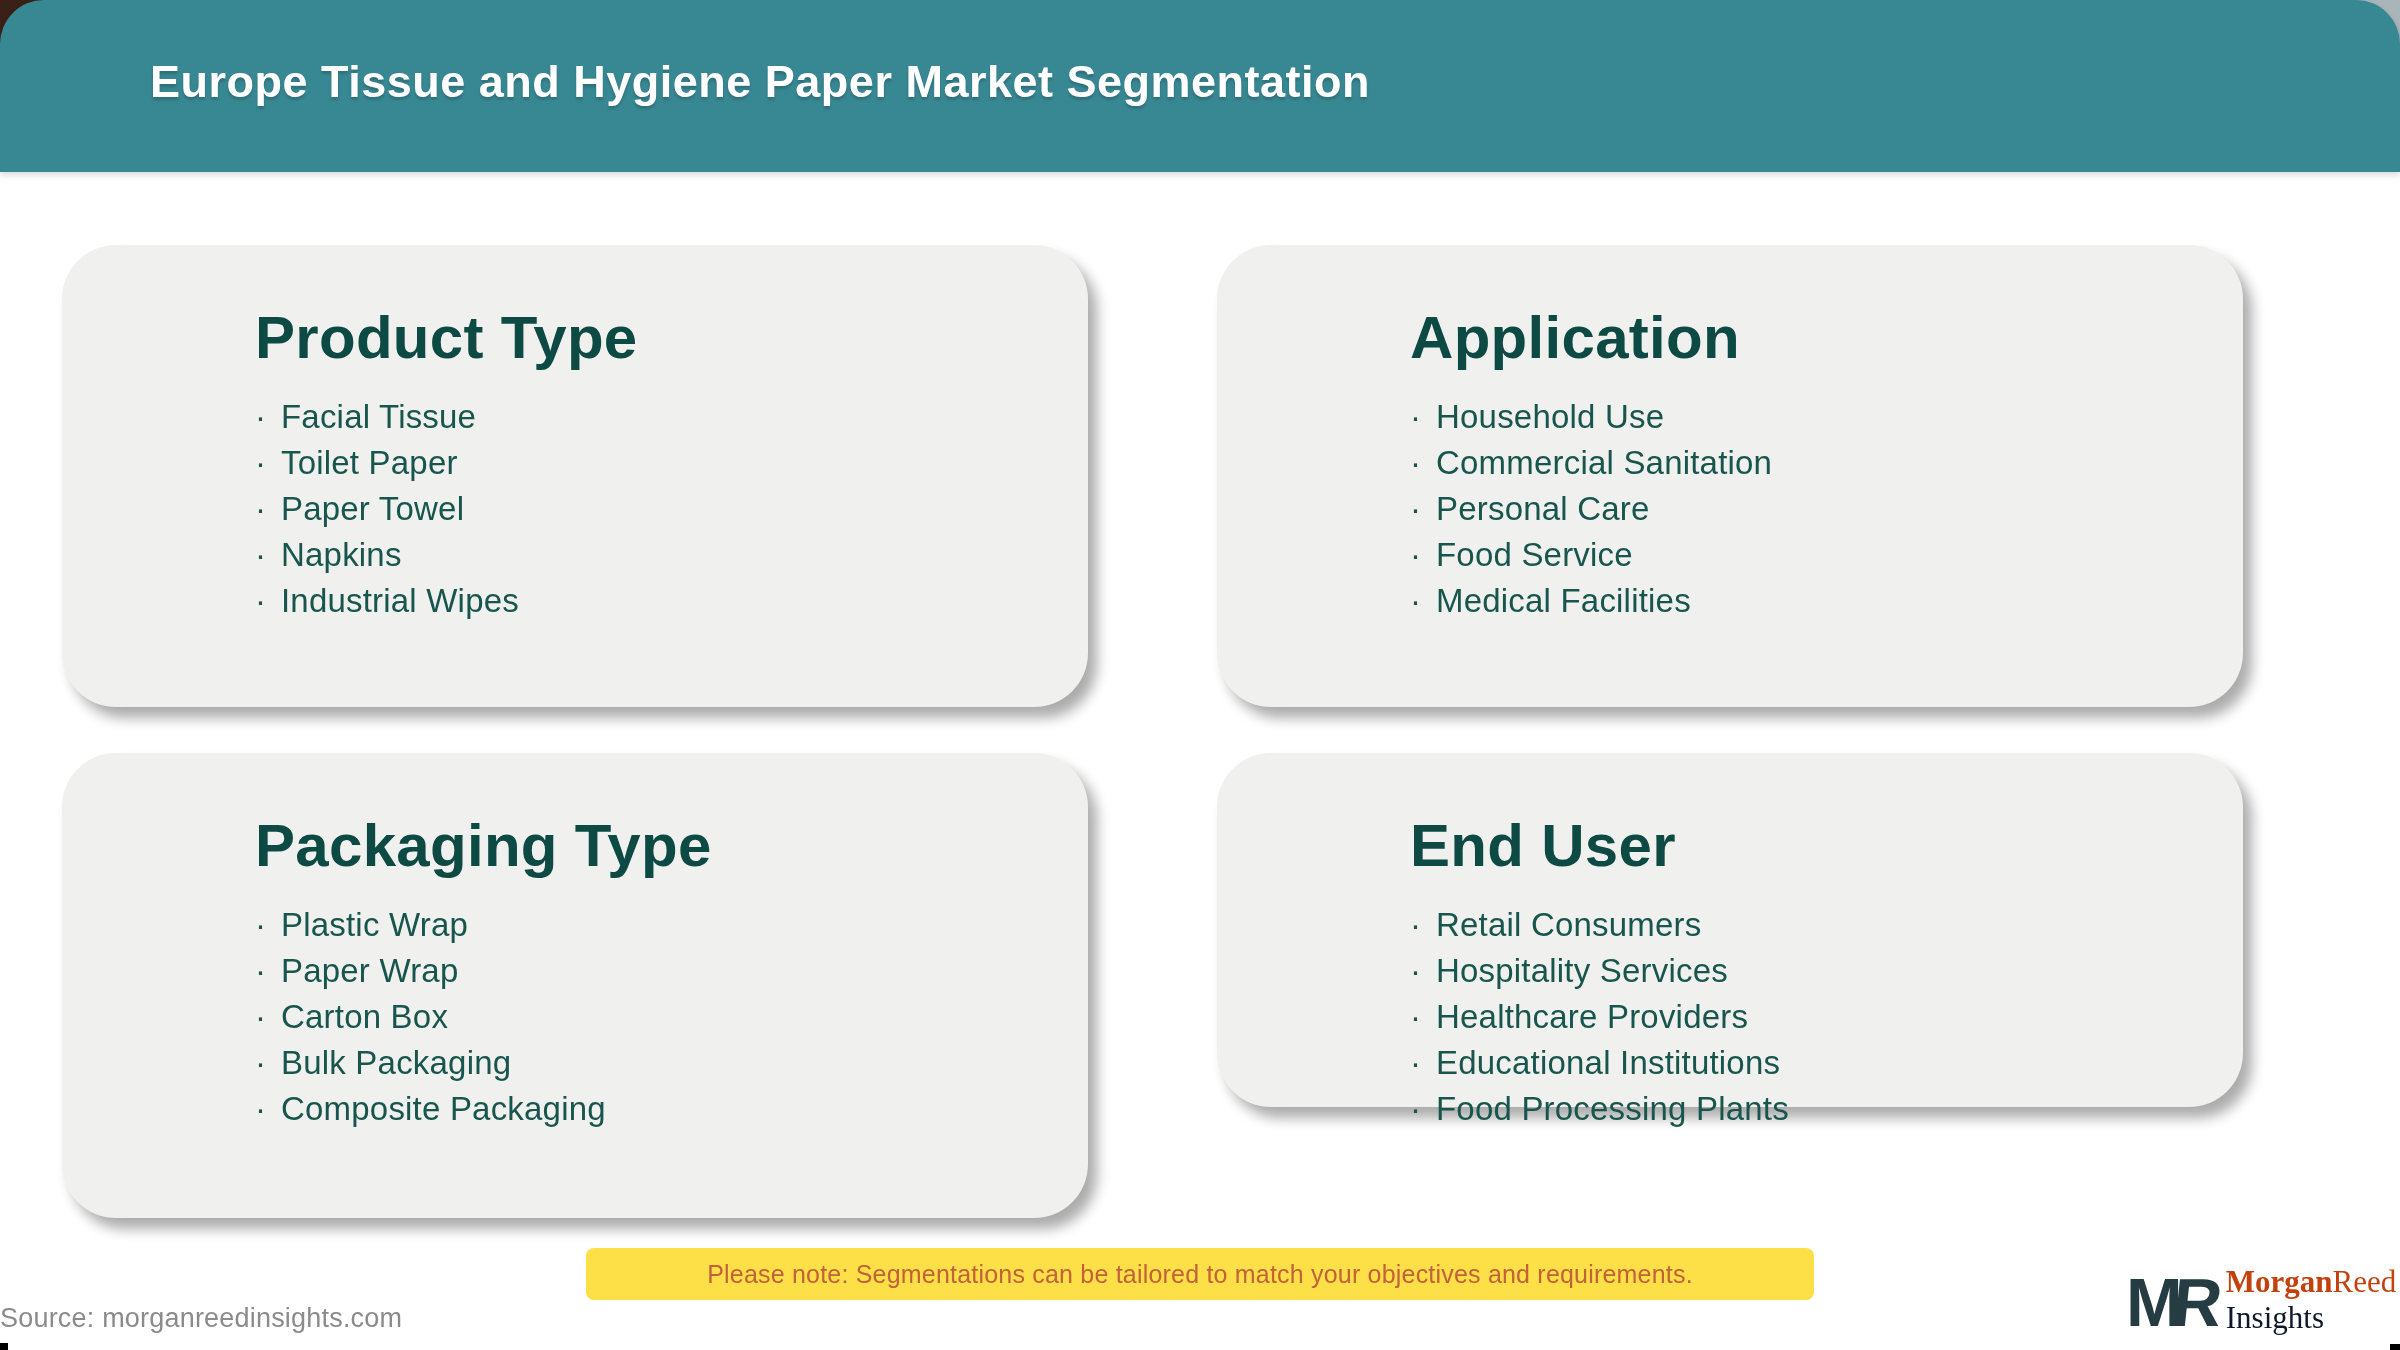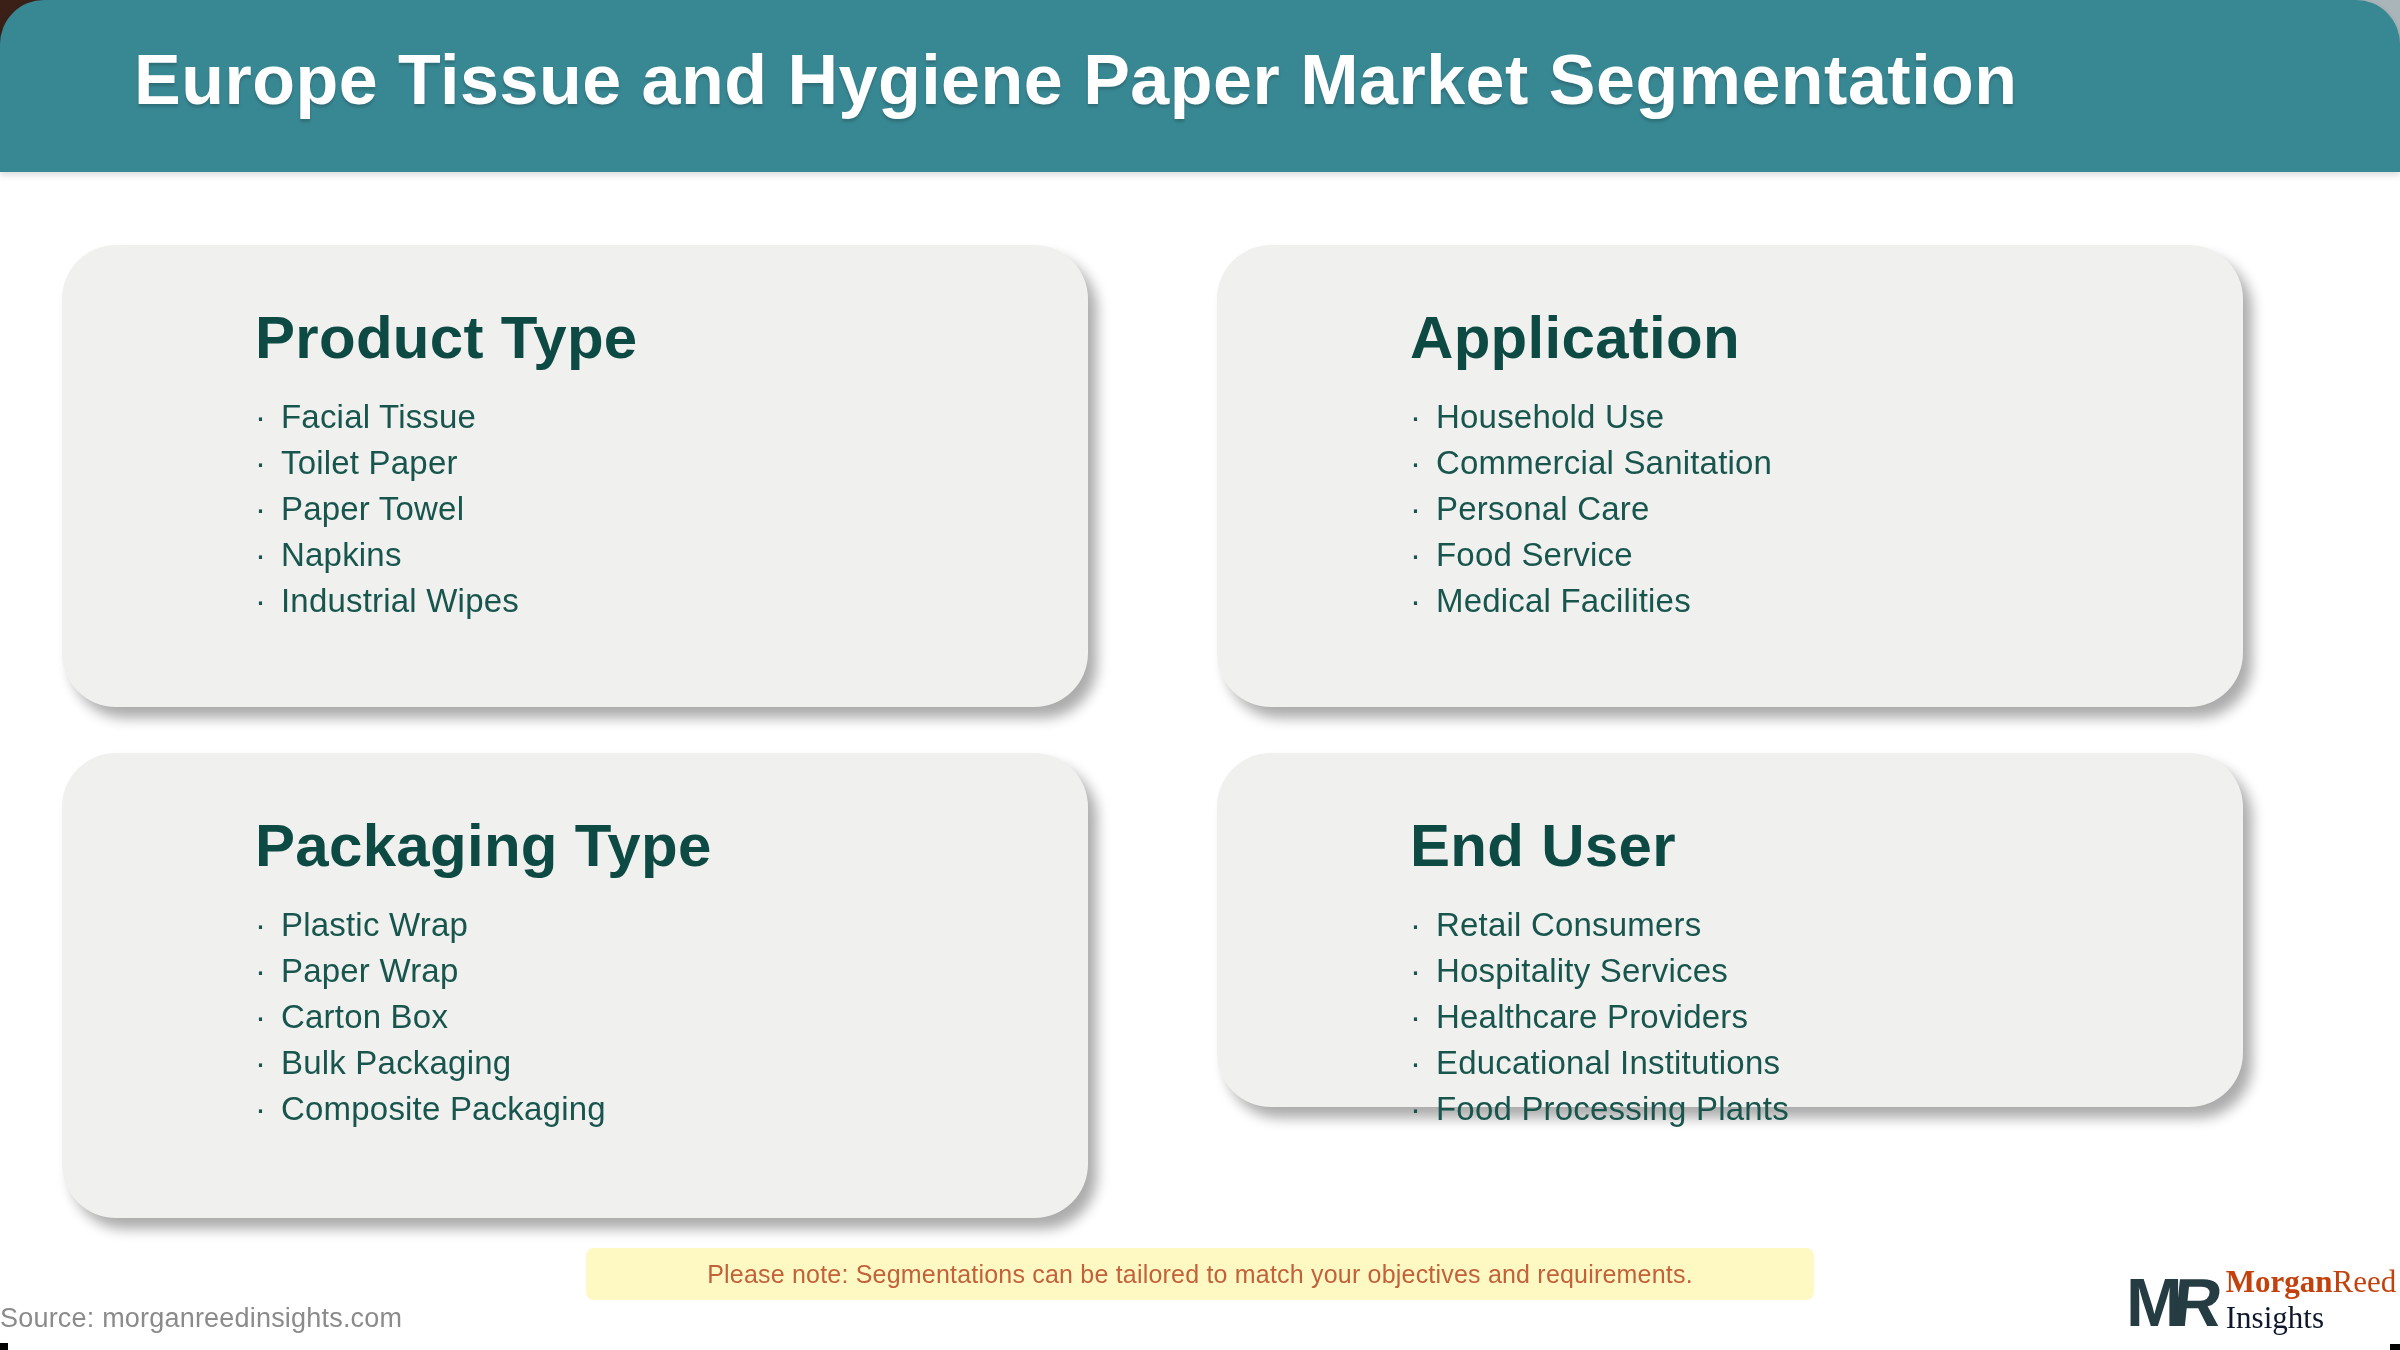--- a/index.html
+++ b/index.html
@@ -10,22 +10,22 @@
   
   .corner-left{position:absolute;top:0;left:0;width:52px;height:52px;background:#3b2017;}
   .corner-right{position:absolute;top:0;right:0;width:46px;height:46px;background:#a9b5b9;}
   
   .header{
     position:absolute;top:0;left:0;width:2400px;height:172px;
     background:#388894;border-radius:44px 44px 0 0;
     box-shadow:0 3px 6px rgba(0,0,0,0.15);
   }
   .header h1{
-    position:absolute;left:134px;top:40px;margin:0;
-    font-size:70px;font-weight:700;color:#ffffff;letter-spacing:0.5px;
+    position:absolute;left:134px;top:40px;margin:16px;
+    font-size:45px;font-weight:700;color:#ffffff;letter-spacing:0.5px;
     text-shadow:0 3px 3px rgba(0,0,0,0.18);
   }
   
   .card{
     position:absolute;width:1026px;height:462px;background:#f0f0ef;
     border-radius:54px;box-shadow:9px 11px 13px rgba(0,0,0,0.33);
     box-sizing:border-box;padding:58px 40px 0 193px;
   }
   .card.c1{left:62px;top:245px;}
   .card.c2{left:1217px;top:245px;}
@@ -37,21 +37,21 @@
   }
   .card ul{list-style:none;margin:0;padding:0;}
   .card li{
     font-size:33px;line-height:46px;color:#17554d;font-weight:400;
     letter-spacing:0.2px;
   }
   .card li .b{display:inline-block;width:26px;text-align:left;color:#17554d;}
   
   .note-banner{
     position:absolute;left:586px;top:1248px;width:1228px;height:52px;
-    background:#fef9c3;border-radius:8px;text-align:center;line-height:52px;
+    background:#fde047;border-radius:8px;text-align:center;line-height:52px;
     font-size:25px;color:#c2613a;letter-spacing:0.2px;
   }
   .source-line{
     position:absolute;left:0;top:1303px;width:2304px;text-align:left;
     font-size:27px;color:#8b8b8b;letter-spacing:0.2px;
   }
   
   .logo{position:absolute;left:2126px;top:1266px;display:flex;align-items:center;}
   .logo .monogram{
     font-size:68px;font-weight:800;color:#253c42;letter-spacing:-12px;

